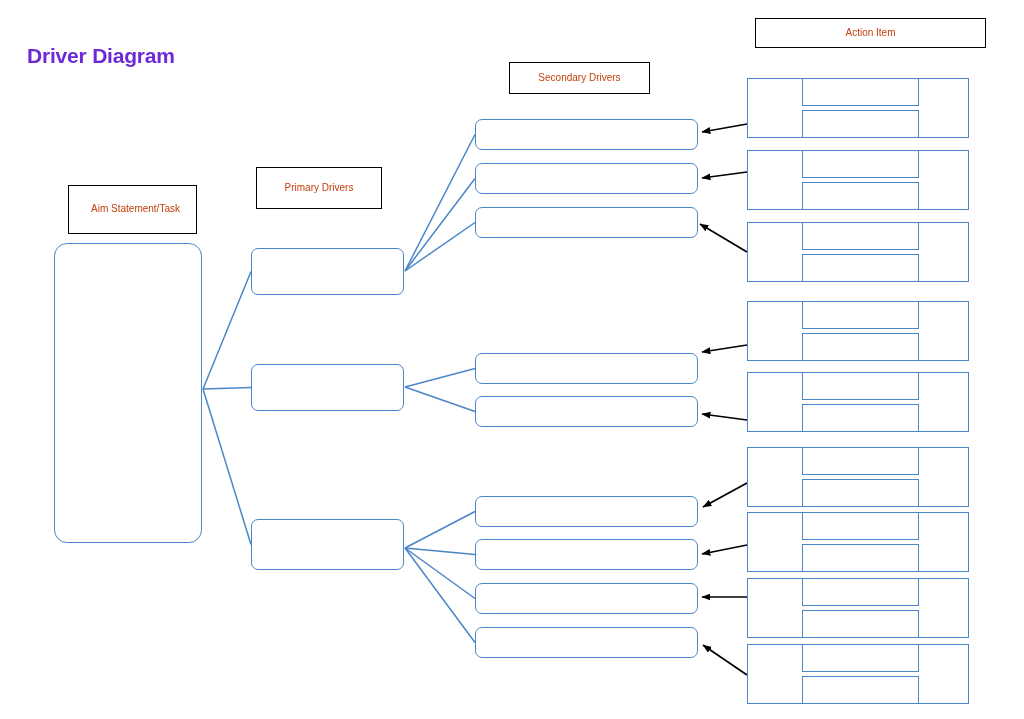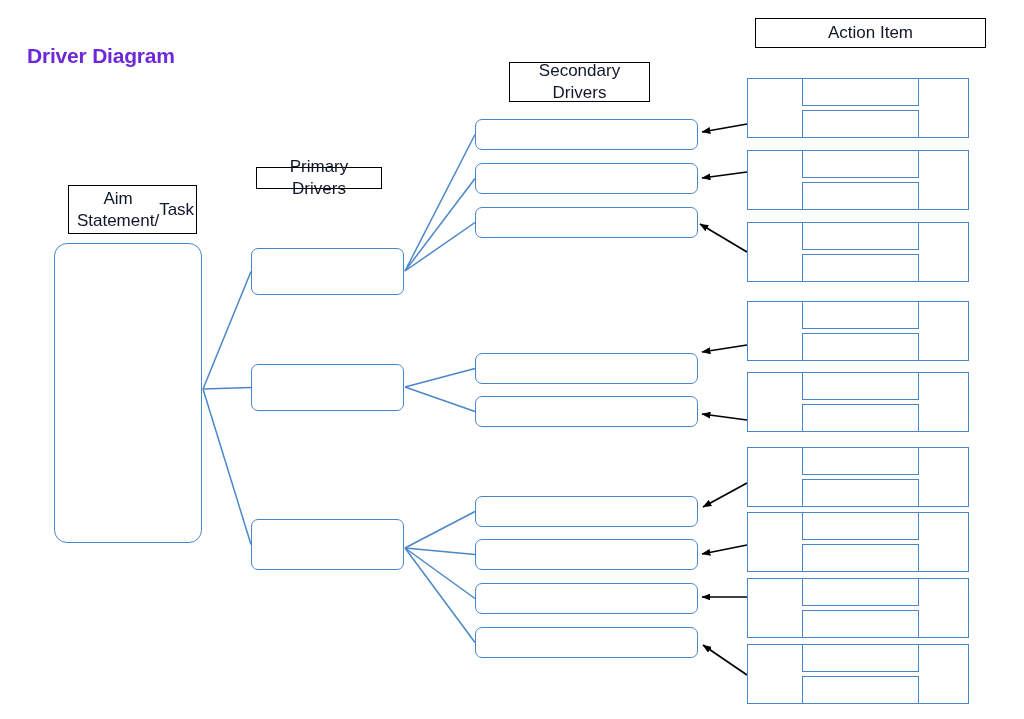--- a/index.html
+++ b/index.html
@@ -39,22 +39,22 @@
     letter-spacing: -0.2px;
     white-space: nowrap;
   }
 
   
   .legend-box {
     position: absolute;
     box-sizing: border-box;
     border: 1.6px solid #000000;
     background: #ffffff;
-    color: #0f172a;
-    font-size: 17px;
+    color: #c2410c;
+    font-size: 10px;
     line-height: 1.28;
     text-align: center;
     display: flex;
     align-items: center;
     justify-content: center;
     padding: 0 4px;
   }
 
   
   .node {
@@ -120,24 +120,24 @@
       </g>
   </svg>
 
   <div class="diagram-title">Driver Diagram</div>
 
   <div class="legend-box" id="legend-aim" style="left: 68px; top: 185px; width: 129px; height: 49px; padding-left: 10px;">
     <span>Aim Statement/</span>
       <br>
     <span>Task</span>
   </div>
-  <div class="legend-box" id="legend-primary" style="left: 256px; top: 167px; width: 126px; height: 22px;">
+  <div class="legend-box" id="legend-primary" style="left: 256px; top: 167px; width: 126px; height: 42px;">
     <span>Primary Drivers</span>
   </div>
-  <div class="legend-box" id="legend-secondary" style="left: 509px; top: 62px; width: 141px; height: 40px;">
+  <div class="legend-box" id="legend-secondary" style="left: 509px; top: 62px; width: 141px; height: 32px;">
     <span>Secondary Drivers</span>
   </div>
   <div class="legend-box" id="legend-action" style="left: 755px; top: 18px; width: 231px; height: 30px;">
     <span>Action Item</span>
   </div>
 
   <div id="nodes-root">
       <div class="node aim" style="left: 54px; top: 243px; width: 148px; height: 300px;"></div>
       <div class="node" style="left: 251px; top: 248px; width: 153px; height: 47px;"></div>
       <div class="node" style="left: 251px; top: 364px; width: 153px; height: 47px;"></div>

